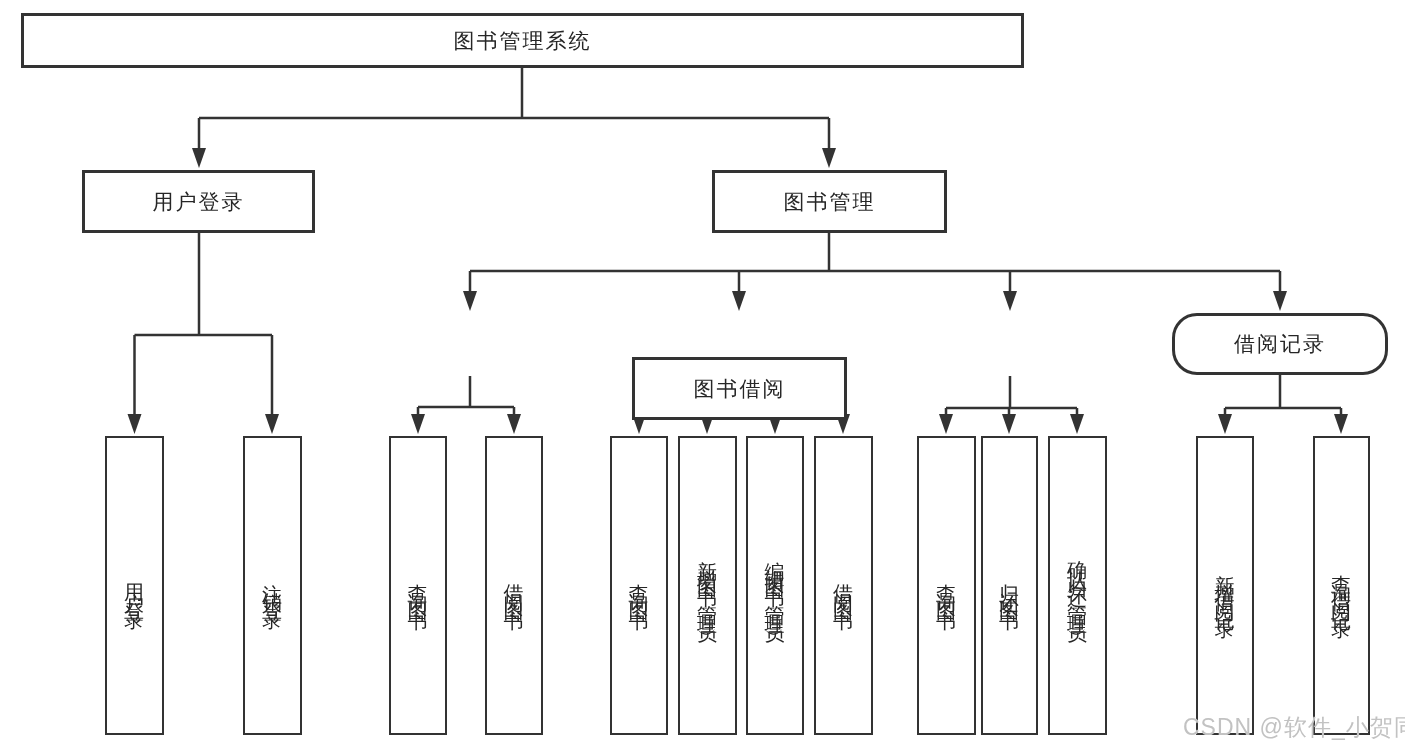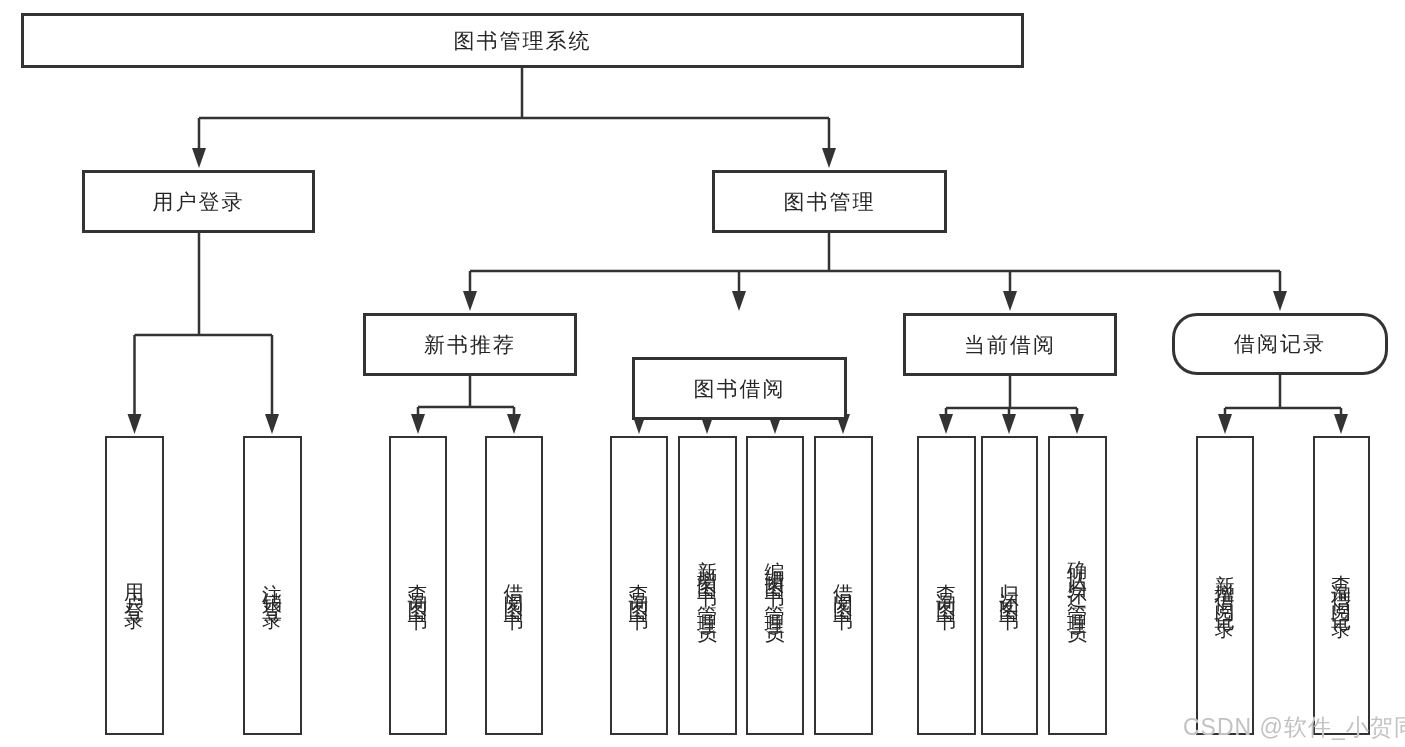--- a/index.html
+++ b/index.html
@@ -122,28 +122,22 @@
     <span class="hlabel">图书管理系统</span>
   </div>
 
   <div class="box" id="n-user-login">
     <span class="hlabel">用户登录</span>
   </div>
   <div class="box" id="n-book-mgmt">
     <span class="hlabel">图书管理</span>
   </div>
 
-  <div class="box" id="n-new-book">
-    <span class="hlabel">新书推荐</span>
-  </div>
   <div class="box" id="n-borrow">
     <span class="hlabel">图书借阅</span>
-  </div>
-  <div class="box" id="n-current">
-    <span class="hlabel">当前借阅</span>
   </div>
   <div class="box" id="n-record">
     <span class="hlabel">借阅记录</span>
   </div>
 
   <div class="box leaf" id="l-user-login">
     <span class="vtext">用户登录</span>
   </div>
   <div class="box leaf" id="l-logout">
     <span class="vtext">注销登录</span>

